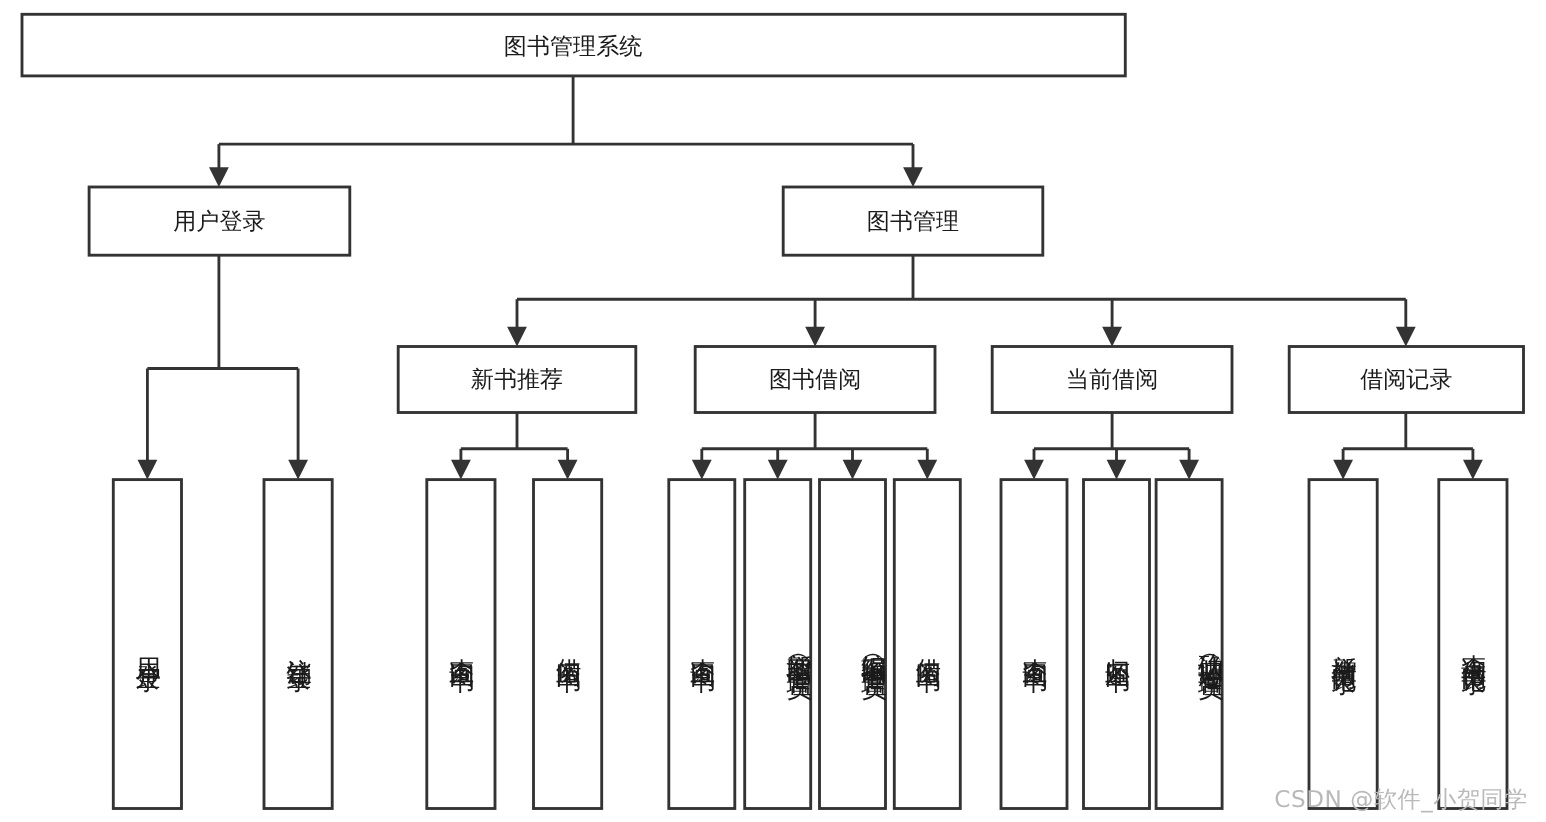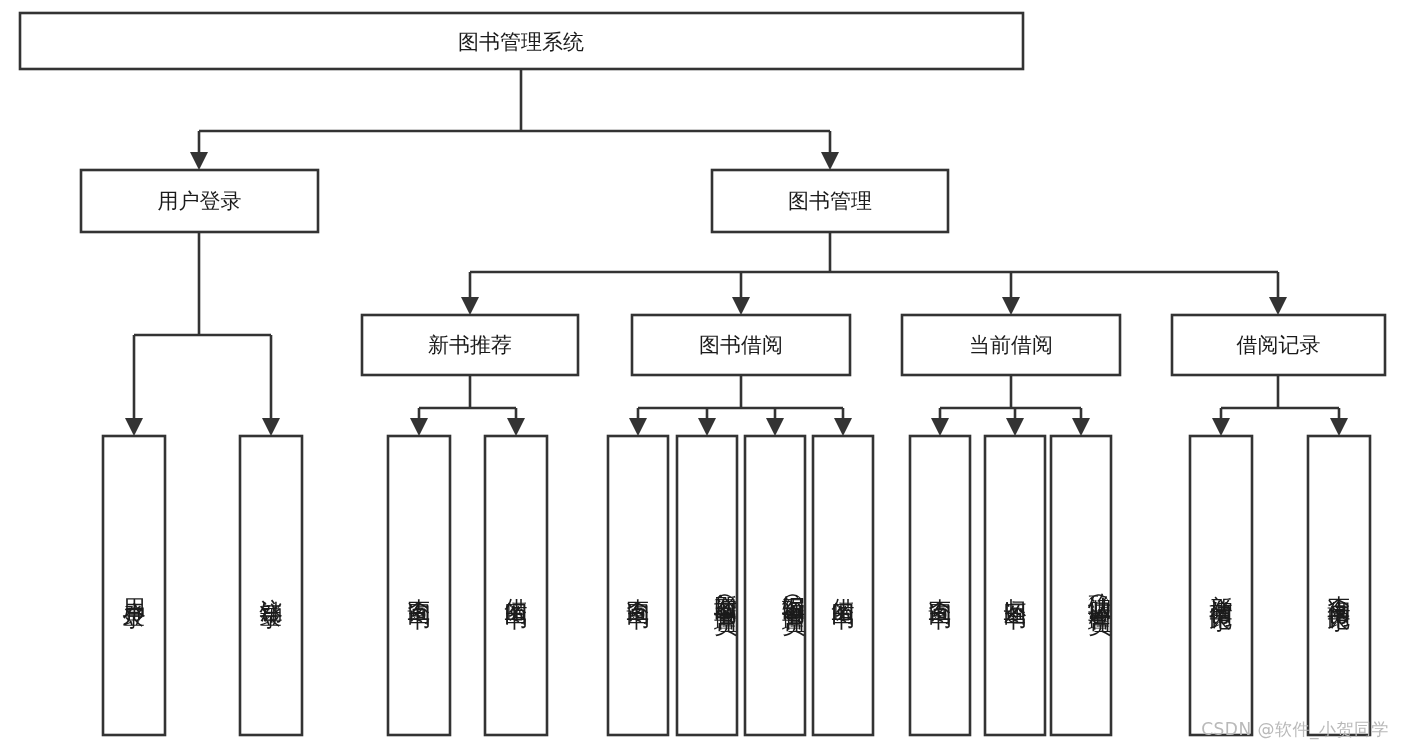--- a/index.html
+++ b/index.html
@@ -60,21 +60,21 @@
     white-space: nowrap;
     text-align: center;
     pointer-events: none;
     user-select: none;
   }
   .watermark {
     position: absolute;
     right: 16px;
     bottom: 6px;
     font-family: "DejaVu Sans", "Liberation Sans", sans-serif;
-    font-size: 17px;
+    font-size: 21px;
     color: #b9b9b9;
     white-space: nowrap;
     letter-spacing: 0.5px;
   }
 </style>
 </head>
 <body>
 
 <div id="diagram-root">
 

